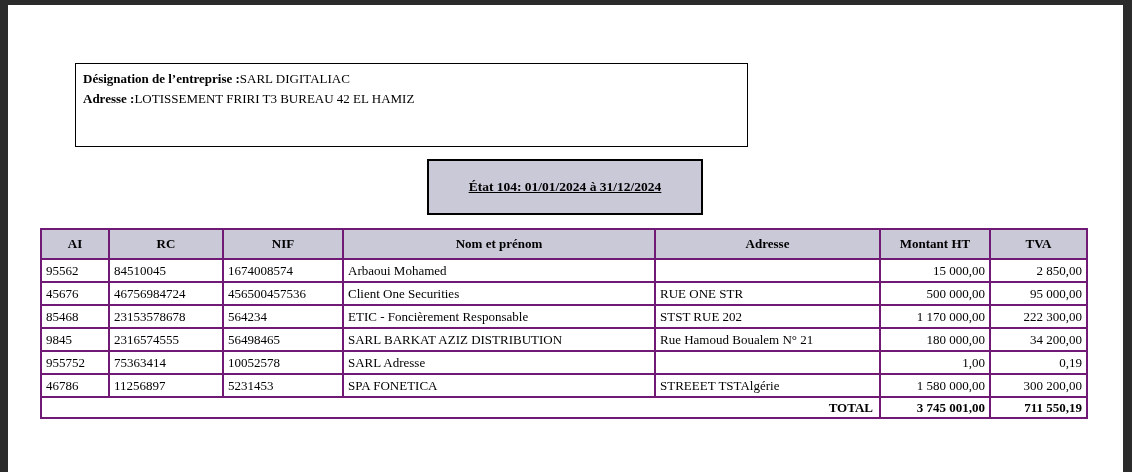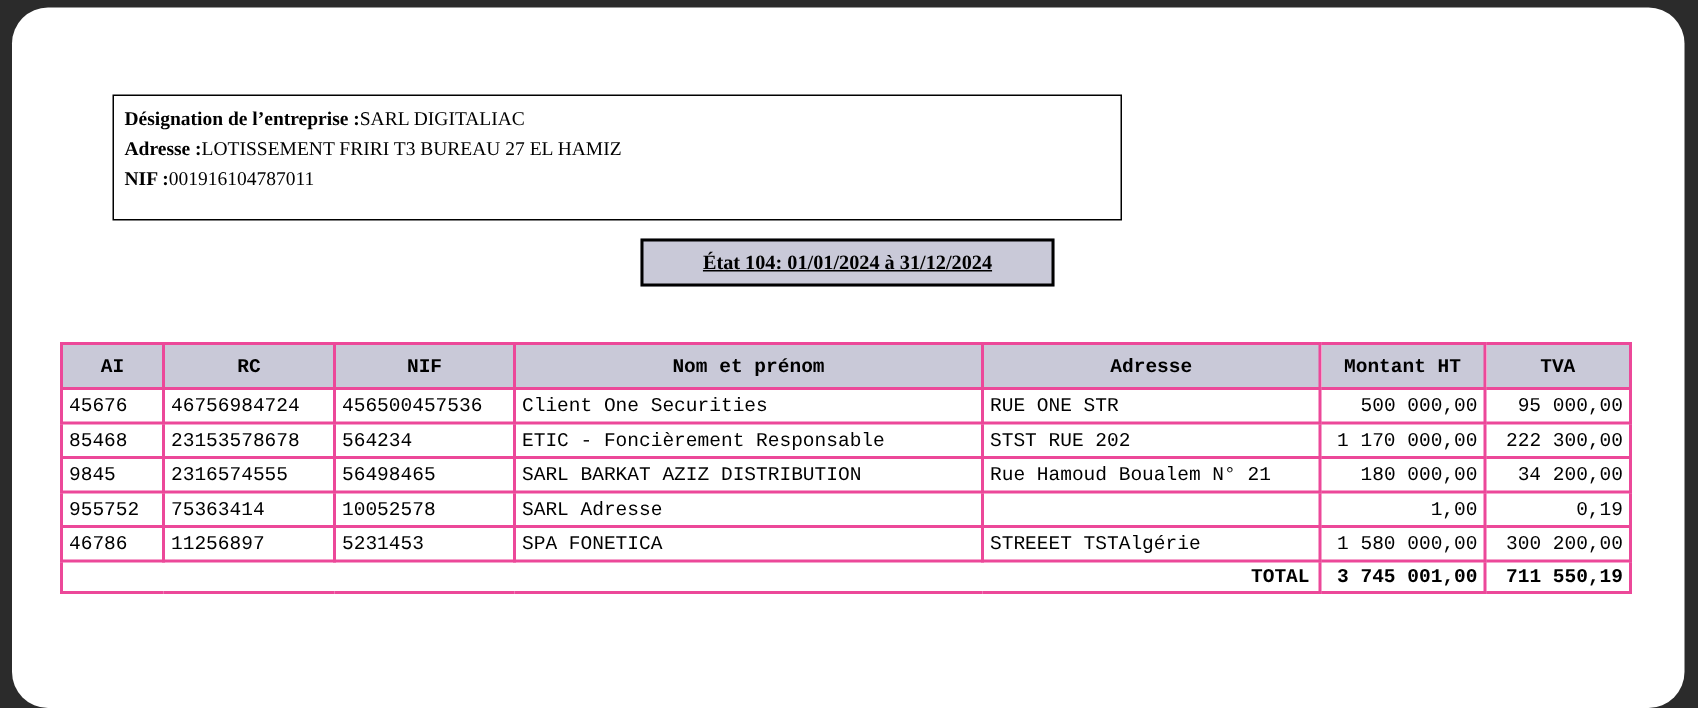--- a/index.html
+++ b/index.html
@@ -9,67 +9,65 @@
     font-family:"Liberation Serif","DejaVu Serif",serif;
     color:#000;
     position:relative;
     overflow:hidden;
   }
   .page{
     position:absolute;
     left:8px;top:5px;
     width:1115px;height:467px;
     background:#ffffff;
-    border-radius:24px;
   }
   
   .info-box{
     position:absolute;
     left:67px;top:58px;
     width:673px;height:84px;
     border:1px solid #000;
     padding:5px 0 0 7px;
     box-sizing:border-box;
   }
   .info-line{
     font-size:13px;
     line-height:20px;
     white-space:nowrap;
   }
   .info-line .lbl{font-weight:bold;}
   
   .title-banner{
     position:absolute;
     left:419px;top:154px;
-    width:276px;height:32px;
+    width:276px;height:56px;
     border:2px solid #000;
     box-sizing:border-box;
     display:flex;align-items:center;justify-content:center;
   }
   .title-banner span{
     font-weight:bold;
     font-size:13.5px;
     text-decoration:underline;
   }
   
   table.etat{
     position:absolute;
     left:32px;top:223px;
     border-collapse:collapse;
     table-layout:fixed;
     width:1046px;
     font-size:13px;
   }
   table.etat td,table.etat th{
-    border:2px solid #ec4899;
+    border:2px solid #701a75;
     padding:0 4px;
     overflow:hidden;
     white-space:nowrap;
     box-sizing:border-box;
-    font-family:Liberation Mono, monospace;
   }
   table.etat th{
     height:30px;
     font-weight:bold;
     text-align:center;
   }
   table.etat td{height:23px;}
   td.txt{text-align:left;}
   td.num{text-align:right;}
   tr.total-row td{height:21px;font-weight:bold;}
@@ -78,24 +76,21 @@
 </head>
 <body>
 
 <div class="page">
 
   <div class="info-box">
     <div class="info-line">
       <span class="lbl">Désignation de l’entreprise :</span><span>SARL DIGITALIAC</span>
     </div>
     <div class="info-line">
-      <span class="lbl">Adresse :</span><span>LOTISSEMENT FRIRI T3 BUREAU 27 EL HAMIZ</span>
-    </div>
-    <div class="info-line">
-      <span class="lbl">NIF :</span><span>001916104787011</span>
+      <span class="lbl">Adresse :</span><span>LOTISSEMENT FRIRI T3 BUREAU 42 EL HAMIZ</span>
     </div>
   </div>
 
   <div class="title-banner" style="background:#c9c9d8;">
     <span>État 104: 01/01/2024 à 31/12/2024</span>
   </div>
 
   <table class="etat">
     <colgroup>
       <col style="width:68px">
@@ -111,20 +106,29 @@
         <th>AI</th>
         <th>RC</th>
         <th>NIF</th>
         <th>Nom et prénom</th>
         <th>Adresse</th>
         <th>Montant HT</th>
         <th>TVA</th>
       </tr>
     </thead>
     <tbody>
+      <tr>
+        <td class="txt">95562</td>
+        <td class="txt">84510045</td>
+        <td class="txt">1674008574</td>
+        <td class="txt">Arbaoui Mohamed</td>
+        <td class="txt"></td>
+        <td class="num">15 000,00</td>
+        <td class="num">2 850,00</td>
+      </tr>
       <tr>
         <td class="txt">45676</td>
         <td class="txt">46756984724</td>
         <td class="txt">456500457536</td>
         <td class="txt">Client One Securities</td>
         <td class="txt">RUE ONE STR</td>
         <td class="num">500 000,00</td>
         <td class="num">95 000,00</td>
       </tr>
       <tr>

